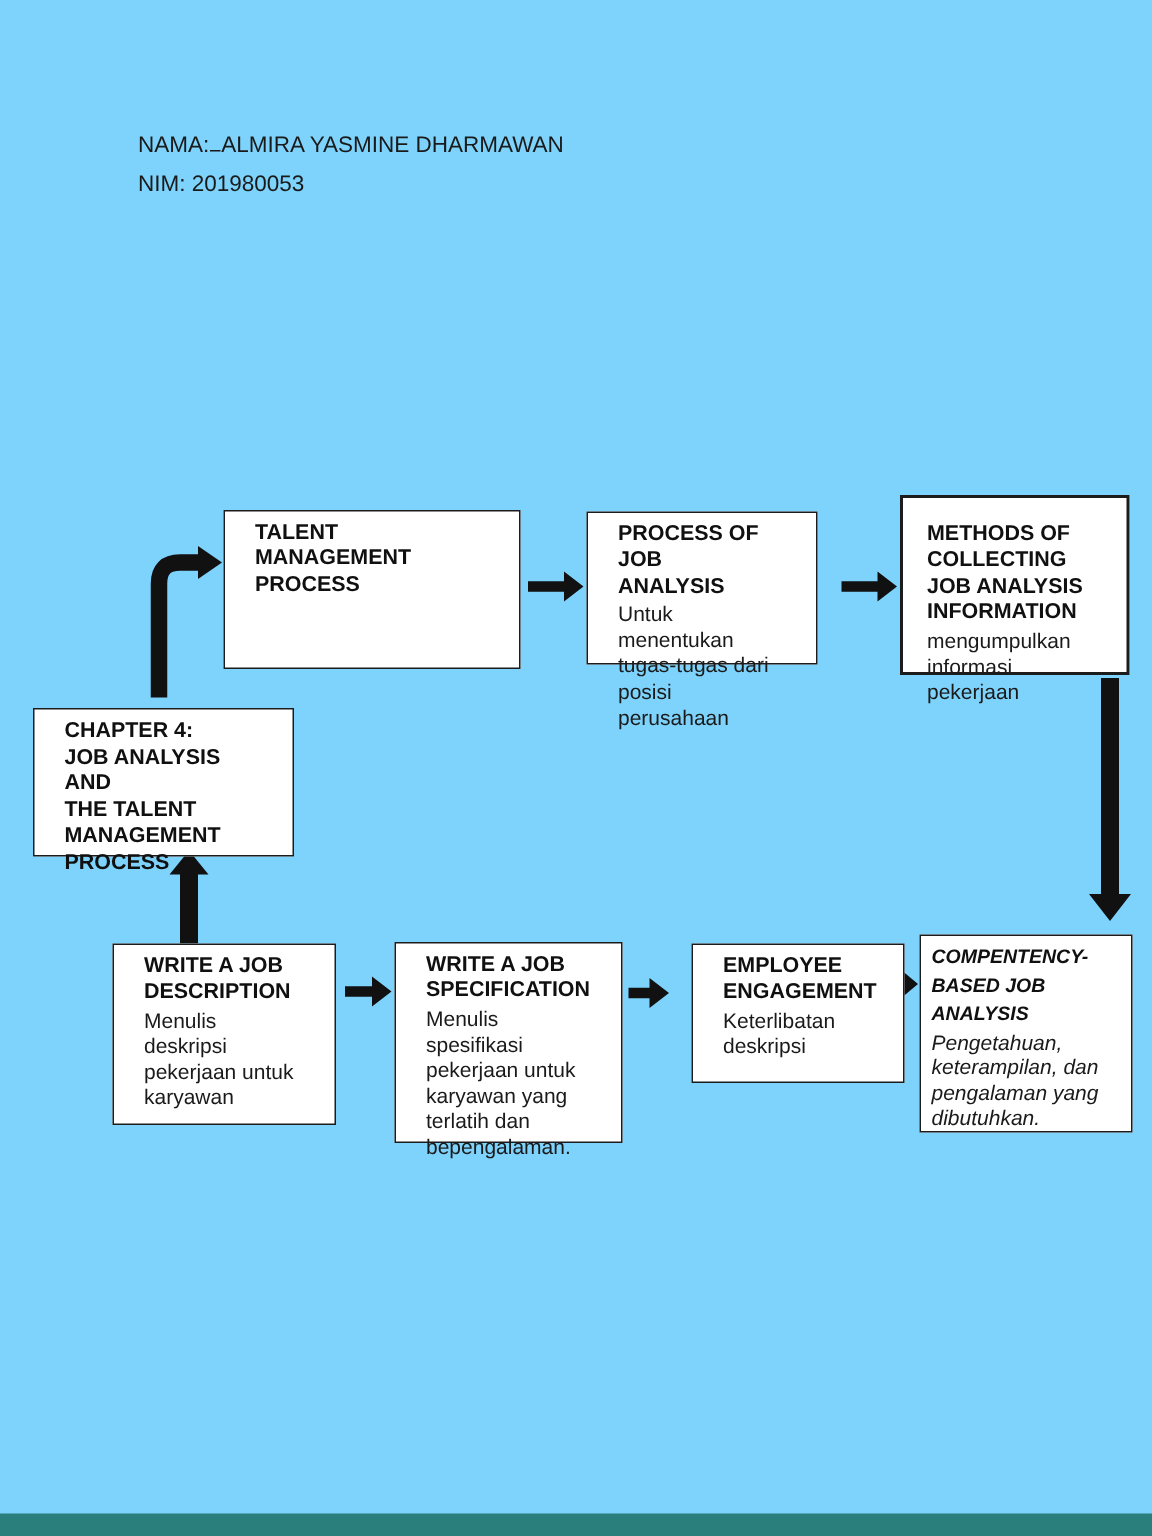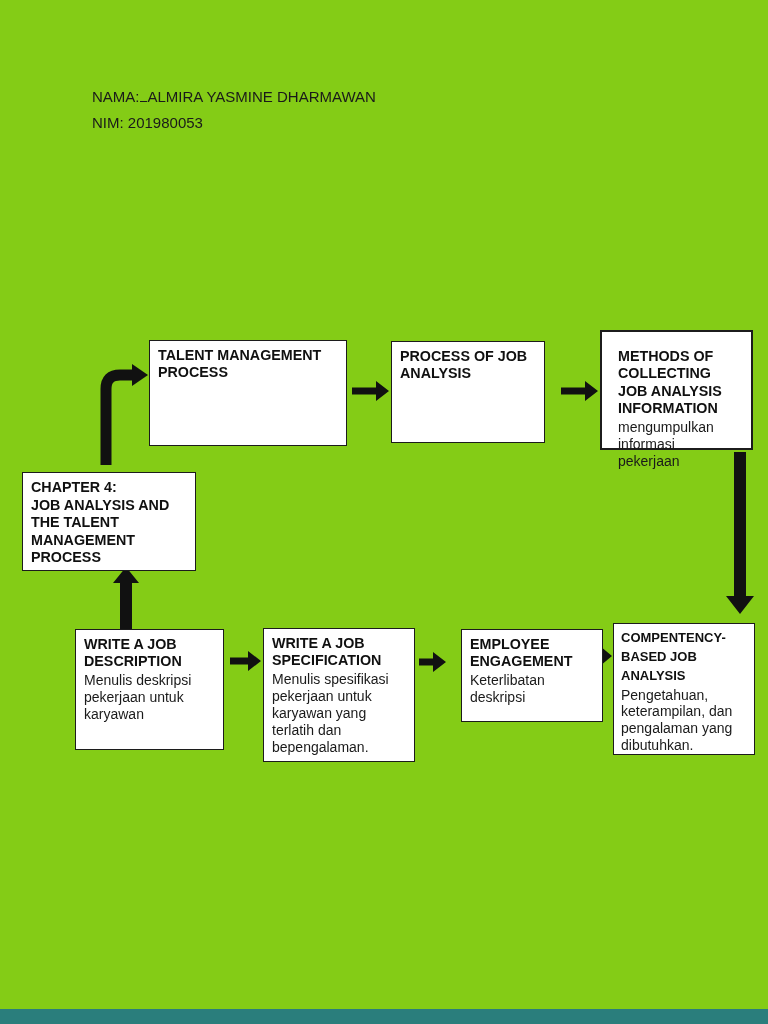--- a/index.html
+++ b/index.html
@@ -1,36 +1,36 @@
 <!DOCTYPE html>
 <html><head>
 <meta charset="utf-8">
 <style>
   html,body{margin:0;padding:0;background:#ffffff;}
   .canvas{
     position:relative;
     width:768px;height:1024px;
-    background:#84cc16;
+    background:#7dd3fc;
     font-family:"Liberation Sans","DejaVu Sans",sans-serif;
     color:#111;
     overflow:hidden;
   }
   .header{
     position:absolute;left:92px;top:84px;
     font-size:15px;line-height:26px;color:#1a1a1a;
   }
   .uspace{
     display:inline-block;width:7px;height:14px;
     border-bottom:1.2px solid #1a1a1a;margin-right:1px;
   }
   .node{
     position:absolute;
     border:1.5px solid #1c1c1c;
     background:#ffffff;
-    padding:6px 8px;
+    padding:6px 20px;
     box-sizing:border-box;
   }
   .node-title{
     font-weight:bold;font-size:14.3px;line-height:1.22;
     white-space:pre-line;color:#101010;
   }
   .node-body{
     font-size:14px;line-height:1.22;
     white-space:pre-line;color:#1a1a1a;
     margin-top:1px;
@@ -88,20 +88,23 @@
   </div>
 
   <div class="node" style="left:149px;top:340px;width:198px;height:106px;">
     <div class="node-title">TALENT MANAGEMENT
 PROCESS</div>
   </div>
 
   <div class="node" style="left:391px;top:341px;width:154px;height:102px;">
     <div class="node-title">PROCESS OF JOB
 ANALYSIS</div>
+    <div class="node-body">Untuk menentukan
+tugas-tugas dari
+posisi perusahaan</div>
   </div>
 
   <div class="node node-methods" style="left:600px;top:330px;width:153px;height:120px;padding:16px;">
     <div class="node-title">METHODS OF
 COLLECTING
 JOB ANALYSIS
 INFORMATION</div>
     <div class="node-body">mengumpulkan
 informasi pekerjaan</div>
   </div>
@@ -124,21 +127,21 @@
 bepengalaman.</div>
   </div>
 
   <div class="node" style="left:461px;top:629px;width:142px;height:93px;">
     <div class="node-title">EMPLOYEE
 ENGAGEMENT</div>
     <div class="node-body">Keterlibatan
 deskripsi</div>
   </div>
 
-  <div class="node node-competency" style="left:613px;top:623px;width:142px;height:132px;padding:5px 7px;">
+  <div class="node node-competency" style="left:613px;top:623px;width:142px;height:132px;padding:5px 7px;font-style:italic;">
     <div class="node-title">COMPENTENCY-
 BASED JOB
 ANALYSIS</div>
     <div class="node-body">Pengetahuan,
 keterampilan, dan
 pengalaman yang
 dibutuhkan.</div>
   </div>
 
   <div class="footer-bar" style="background: rgb(42, 126, 124);"></div>

